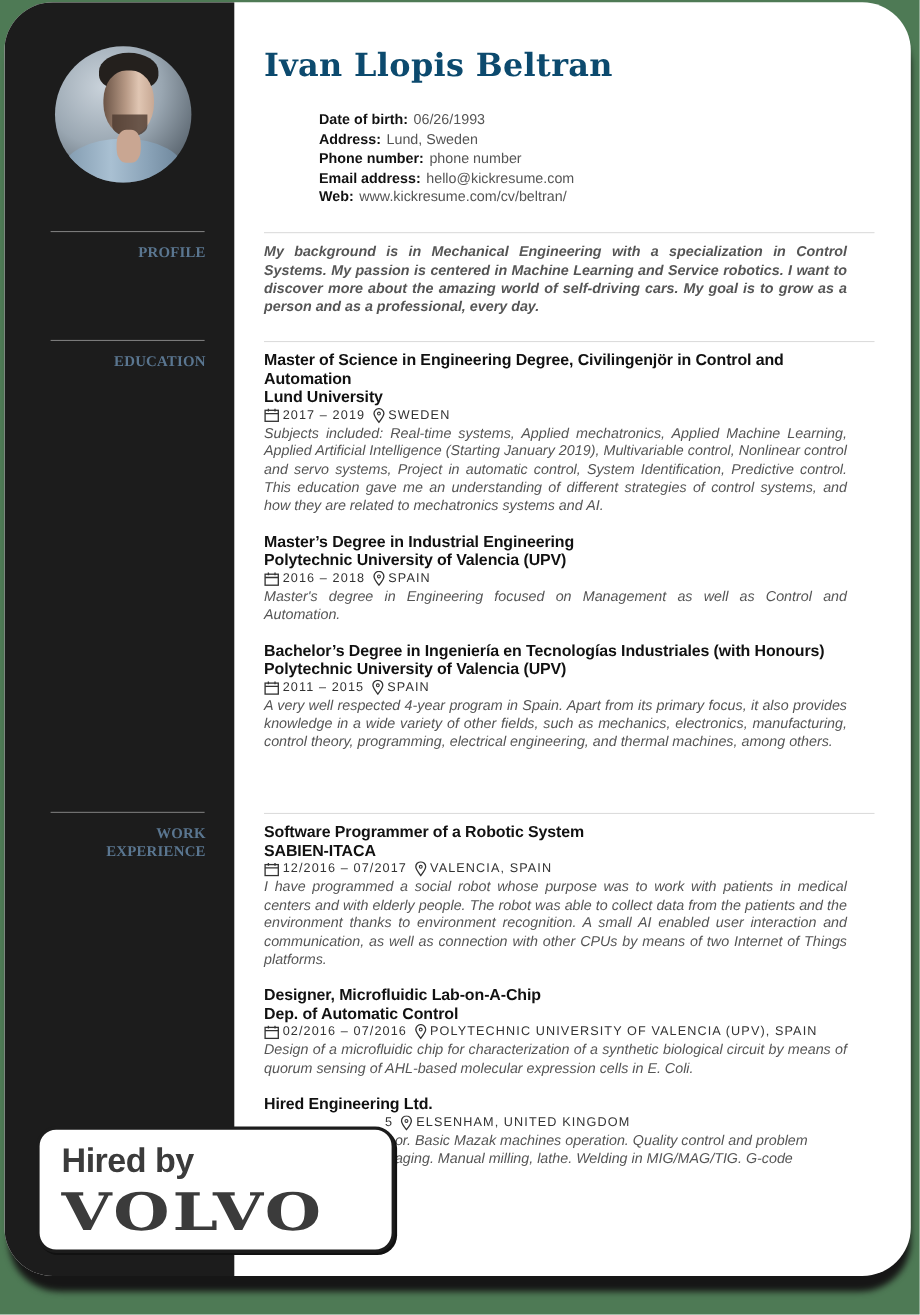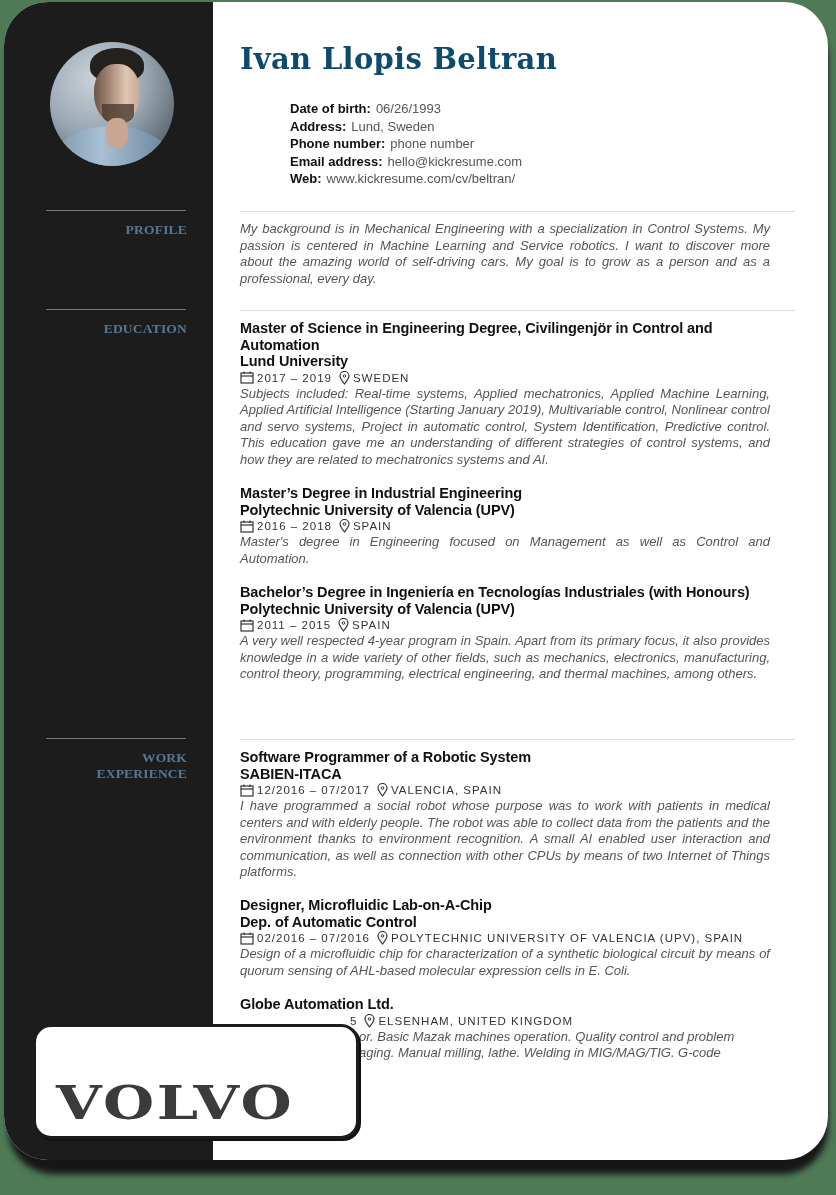--- a/index.html
+++ b/index.html
@@ -158,21 +158,21 @@
 
     <div class="contact">
       <div class="row"><span class="k">Date of birth:</span><span>06/26/1993</span></div>
       <div class="row"><span class="k">Address:</span><span>Lund, Sweden</span></div>
       <div class="row"><span class="k">Phone number:</span><span>phone number</span></div>
       <div class="row"><span class="k">Email address:</span><span>hello@kickresume.com</span></div>
       <div class="row"><span class="k">Web:</span><span>www.kickresume.com/cv/beltran/</span></div>
     </div>
 
     <div class="rule" style="top:209px;"></div>
-    <div class="para" style="position:absolute; left:0; top:219px; width:530px;">My background is in Mechanical Engineering with a specialization in Control Systems. My passion is centered in Machine Learning and Service robotics. I want to discover more about the amazing world of self-driving cars. My goal is to grow as a person and as a professional, every day.</div>
+    <div class="para" style="position:absolute; left:0; top:219px; width:530px;font-weight:bold;">My background is in Mechanical Engineering with a specialization in Control Systems. My passion is centered in Machine Learning and Service robotics. I want to discover more about the amazing world of self-driving cars. My goal is to grow as a person and as a professional, every day.</div>
 
     <div class="rule" style="top:308px;"></div>
 
     <div class="entry" style="top:318px;">
       <div class="title">Master of Science in Engineering Degree, Civilingenjör in Control and Automation</div>
       <div class="org">Lund University</div>
       <div class="meta">
         <svg width="14" height="13" viewBox="0 0 14 13">
             <rect x="1" y="2" width="12" height="10" fill="none" stroke="#333" stroke-width="1.2"></rect>
             <line x1="1" y1="5" x2="13" y2="5" stroke="#333" stroke-width="1.2"></line>
@@ -265,32 +265,33 @@
         <svg class="loc" width="11" height="14" viewBox="0 0 11 14">
             <path d="M5.5 13 C2 8.5 1 6.5 1 5 A4.5 4.5 0 0 1 10 5 C10 6.5 9 8.5 5.5 13 Z" fill="none" stroke="#333" stroke-width="1.2"></path>
             <circle cx="5.5" cy="5" r="1.3" fill="none" stroke="#333" stroke-width="1"></circle>
           </svg>
         <span>POLYTECHNIC UNIVERSITY OF VALENCIA (UPV), SPAIN</span>
       </div>
       <div class="para">Design of a microfluidic chip for characterization of a synthetic biological circuit by means of quorum sensing of AHL-based molecular expression cells in E. Coli.</div>
     </div>
 
     <div class="entry" style="top:994px;">
-      <div class="org">Globe Automation Ltd.</div>
+      <div class="org">Hired Engineering Ltd.</div>
       <div class="meta" style="padding-left:110px;">
         <span>5</span>
         <svg class="loc" width="11" height="14" viewBox="0 0 11 14">
             <path d="M5.5 13 C2 8.5 1 6.5 1 5 A4.5 4.5 0 0 1 10 5 C10 6.5 9 8.5 5.5 13 Z" fill="none" stroke="#333" stroke-width="1.2"></path>
             <circle cx="5.5" cy="5" r="1.3" fill="none" stroke="#333" stroke-width="1"></circle>
           </svg>
         <span>ELSENHAM, UNITED KINGDOM</span>
       </div>
       <div class="para" style="padding-left:119px; text-align:justify;">
         <div>or. Basic Mazak machines operation. Quality control and problem</div>
         <div>aging. Manual milling, lathe. Welding in MIG/MAG/TIG. G-code</div>
       </div>
     </div>
   </div>
 </div>
 
 <div class="badge">
+  <div class="hired">Hired by</div>
   <div class="brand">VOLVO</div>
 </div>
 
 </body></html>

